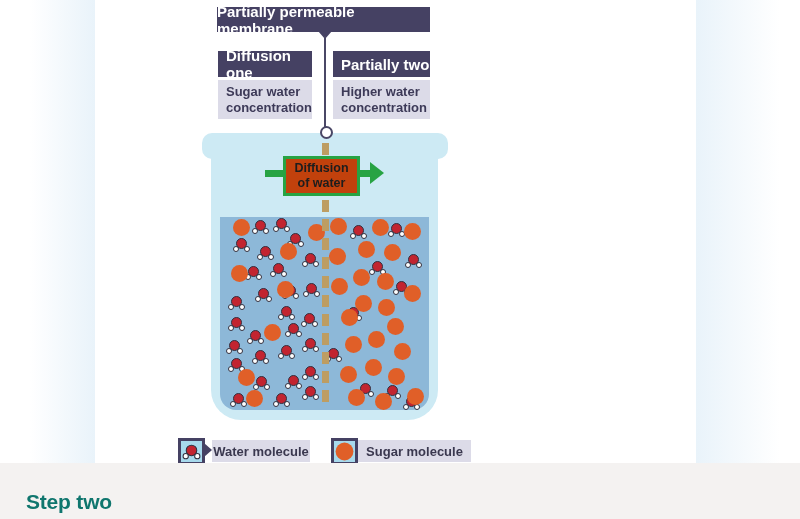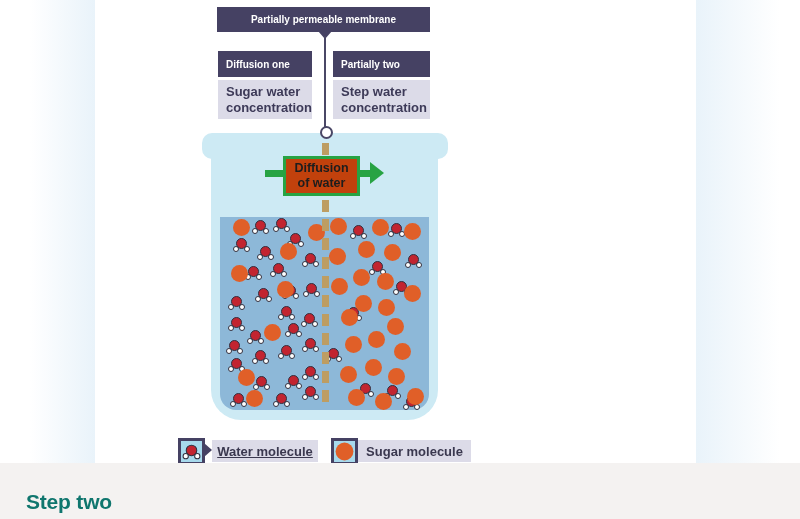--- a/index.html
+++ b/index.html
@@ -7,21 +7,21 @@
     width:800px;height:519px;position:relative;overflow:hidden;
     background:#ffffff;
     font-family:"Liberation Sans", sans-serif;
   }
   .band{position:absolute;top:0;height:463px;pointer-events:none;}
   .band.left{left:30px;width:65px;background:linear-gradient(90deg,#ffffff 0%,#e9f3fa 100%);}
   .band.right{left:696px;width:84px;background:linear-gradient(90deg,#e9f3fa 0%,#ffffff 100%);}
 
   .navy-box{
     position:absolute;background:var(--navy,#454163);color:#ffffff;
-    font-weight:bold;font-size:10px;display:flex;align-items:center;justify-content:center;
+    font-weight:bold;font-size:15px;display:flex;align-items:center;justify-content:center;
     box-sizing:border-box;
   }
   .lav-box{
     position:absolute;background:var(--lavender,#dcdbe8);color:#3d3a58;
     font-weight:bold;font-size:13px;line-height:16px;box-sizing:border-box;
     display:flex;align-items:center;white-space:pre-line;padding-left:8px;
   }
   .hdr-left{justify-content:flex-start;padding-left:8px;}
 
   #membrane-label{left:217px;top:7px;width:213px;height:25px;}
@@ -98,21 +98,21 @@
     position:absolute;top:443px;width:0;height:0;
     border-top:7px solid transparent;border-bottom:7px solid transparent;
     border-left:8px solid var(--navy,#454163);
   }
   .legend-label{
     position:absolute;top:440px;height:22px;background:var(--lavender,#dcdbe8);
     color:#3a384f;font-weight:bold;font-size:13px;
     display:flex;align-items:center;justify-content:center;box-sizing:border-box;
   }
   #legend-water-icon{left:178px;} #legend-water-pointer{left:204px;}
-  #legend-water-label{left:212px;width:106px;text-decoration:underline;}
+  #legend-water-label{left:212px;width:98px;}
   #legend-sugar-icon{left:331px;} #legend-sugar-pointer{left:357px;}
   #legend-sugar-label{left:358px;width:113px;}
 
   #footer-bar{
     position:absolute;left:0;top:463px;width:800px;height:56px;
     background:#f4f2f1;z-index:8;
   }
   #step-title{
     position:absolute;left:26px;top:27px;margin:0;
     font-size:21px;font-weight:bold;color:#0f766e;letter-spacing:-0.2px;
@@ -128,21 +128,21 @@
 
   <div id="membrane-label" class="navy-box">Partially permeable membrane</div>
   <div id="membrane-pointer"></div>
   <div id="connector-line"></div>
 
   <div id="solution-one-header" class="navy-box hdr-left">Diffusion one</div>
   <div id="solution-one-desc" class="lav-box">Sugar water
 concentration</div>
 
   <div id="solution-two-header" class="navy-box hdr-left">Partially two</div>
-  <div id="solution-two-desc" class="lav-box">Step water
+  <div id="solution-two-desc" class="lav-box">Higher water
 concentration</div>
 
   <div id="beaker-lip"></div>
   <div id="beaker-body"></div>
   <div id="beaker-liquid"></div>
   <div id="membrane-line"></div>
   <div id="connector-dot"></div>
 
   <div id="arrow-left"></div>
   <div id="diffusion-box">Diffusion

